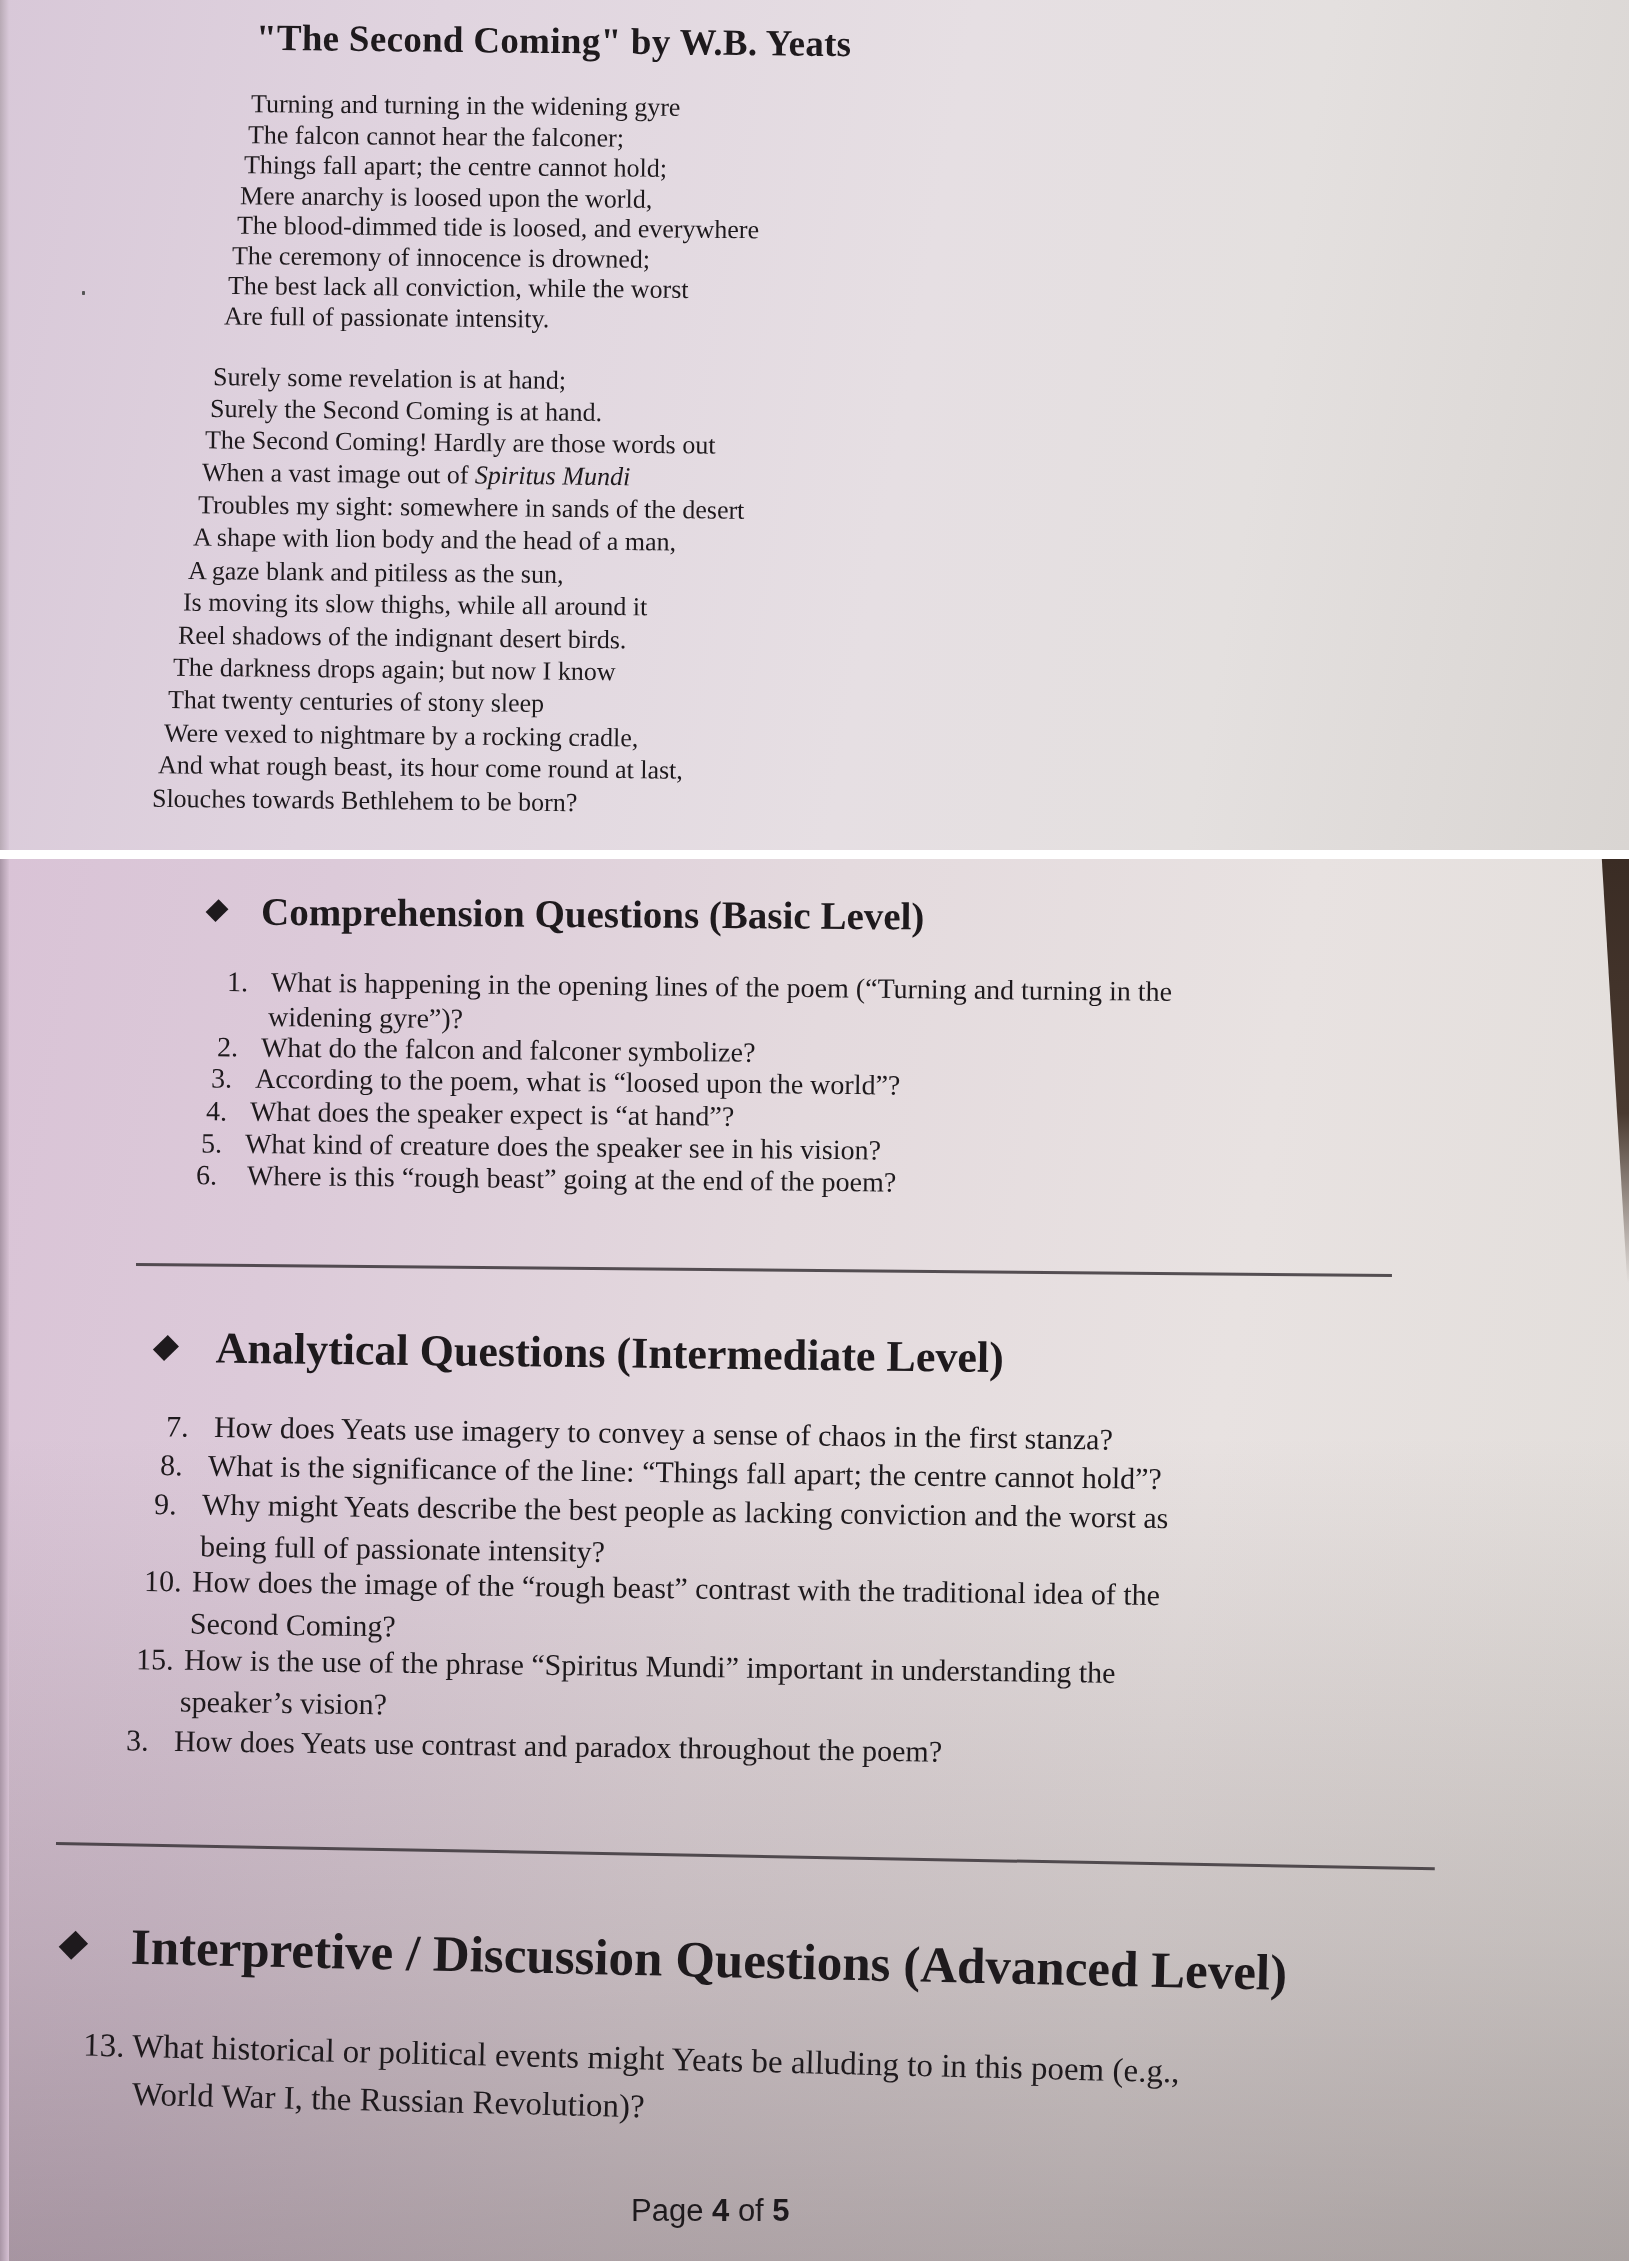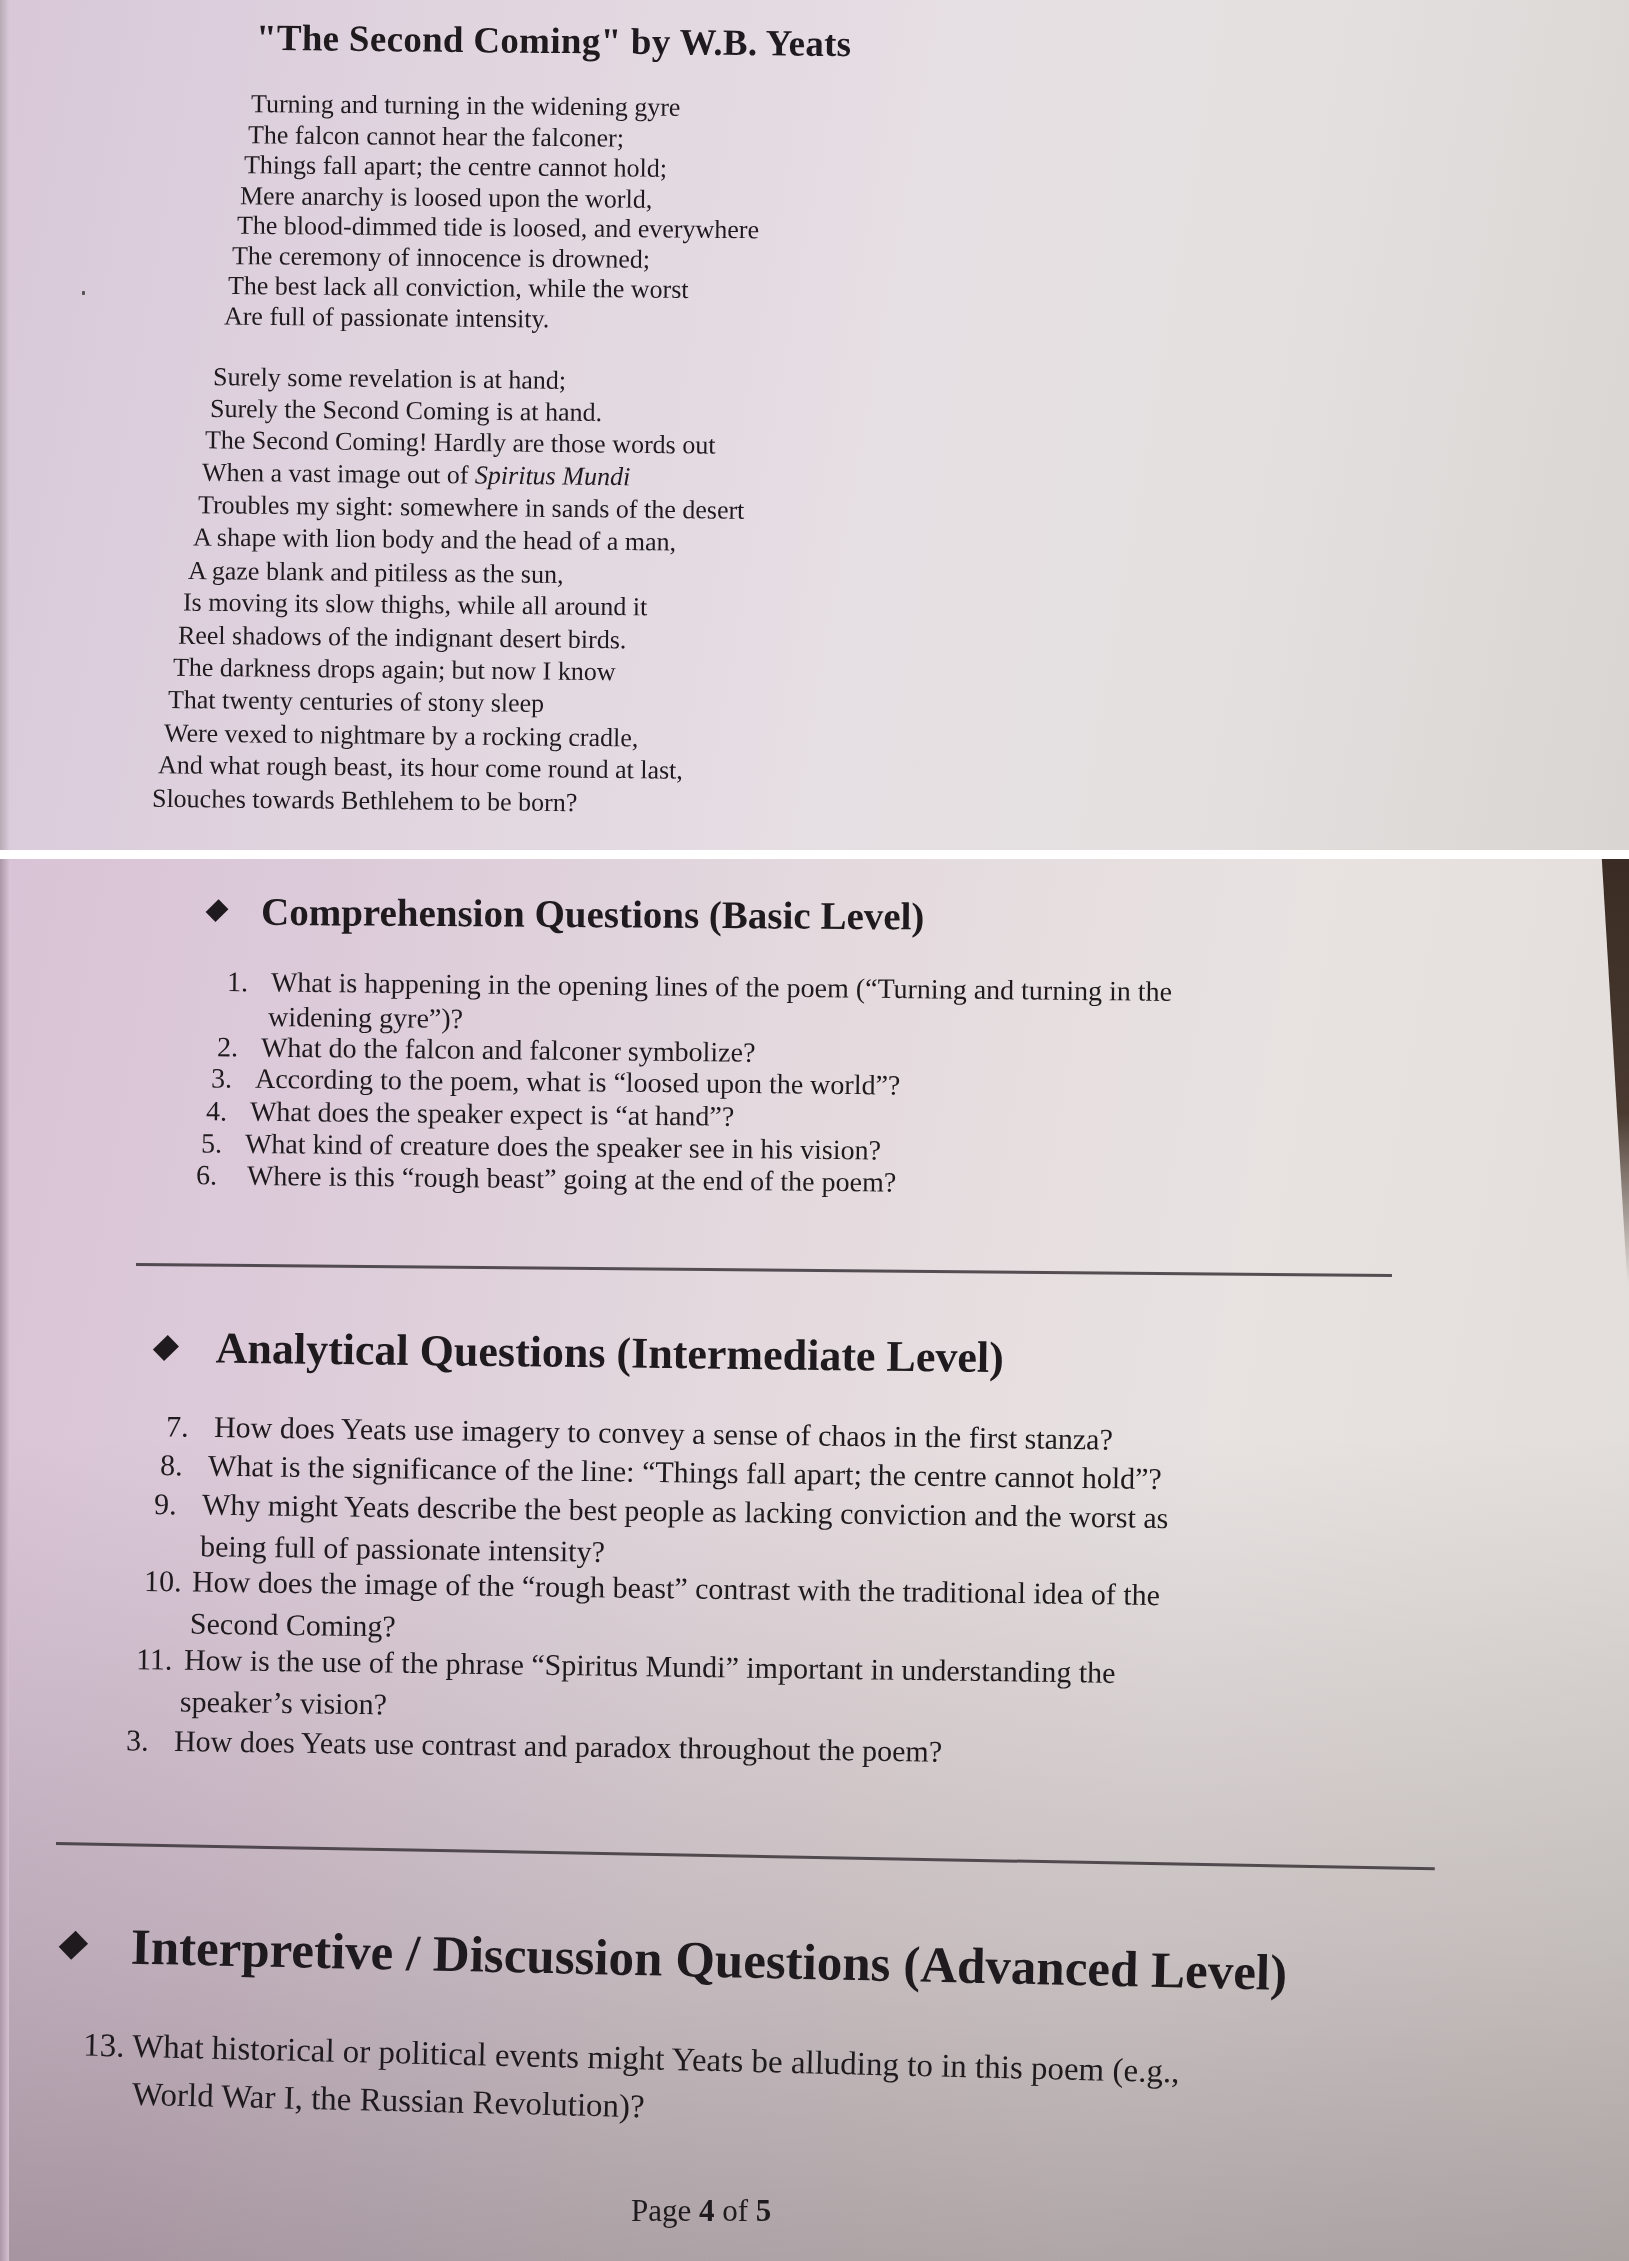--- a/index.html
+++ b/index.html
@@ -46,21 +46,21 @@
     display:inline-block; width:0.36em; height:0.36em; background:#1e1a1d;
     transform:rotate(45deg) scaleY(1.3); margin-right:0.95em;
   }
   .q { font-size:28px; line-height:32px; }
   .q .num { display:inline-block; }
   .rule {
     position:absolute; height:3.4px; background:#3a3438;
     transform-origin:left center; opacity:0.85;
   }
   .footer {
-    font-family:Liberation Serif, serif;
+    font-family:Liberation Sans, sans-serif;
     font-size:31px; color:#1e1a1d;
   }
   .footer b { font-weight:bold; }
   .speck { position:absolute; width:2.5px; height:4.2px; background:#555; border-radius:0.8px; }
 </style>
 </head>
 <body>
 
 <div id="panel-top" class="panel">
 
@@ -144,21 +144,21 @@
     </div>
     <div class="abs q" style="left:154px; top:636px; font-size:30px; transform:rotate(0.8deg);">
       <span class="num" style="width:48px;">9.</span><span>Why might Yeats describe the best people as lacking conviction and the worst as</span>
     </div>
     <div class="abs q" style="left:200px; top:674px; font-size:30px; transform:rotate(0.8deg);">being full of passionate intensity?</div>
     <div class="abs q" style="left:144px; top:713px; font-size:30px; transform:rotate(0.8deg);">
       <span class="num" style="width:48px;">10.</span><span>How does the image of the “rough beast” contrast with the traditional idea of the</span>
     </div>
     <div class="abs q" style="left:190px; top:750px; font-size:30px; transform:rotate(0.8deg);">Second Coming?</div>
     <div class="abs q" style="left:136px; top:791px; font-size:30px; transform:rotate(0.8deg);">
-      <span class="num" style="width:48px;">11.</span><span>How is the use of the phrase “Spiritus Mundi” important in understanding the</span>
+      <span class="num" style="width:48px;">15.</span><span>How is the use of the phrase “Spiritus Mundi” important in understanding the</span>
     </div>
     <div class="abs q" style="left:180px; top:828px; font-size:30px; transform:rotate(0.8deg);">speaker’s vision?</div>
     <div class="abs q" style="left:126px; top:871px; font-size:30px; transform:rotate(0.8deg);">
       <span class="num" style="width:48px;">3.</span><span>How does Yeats use contrast and paradox throughout the poem?</span>
     </div>
   </div>
 
   <div class="rule" style="left:56px; top:983px; width:1379px; transform:rotate(1.05deg);"></div>
 
   <div class="abs section-heading" style="left:64px; top:1071px; font-size:51px; transform:rotate(1.3deg);">

